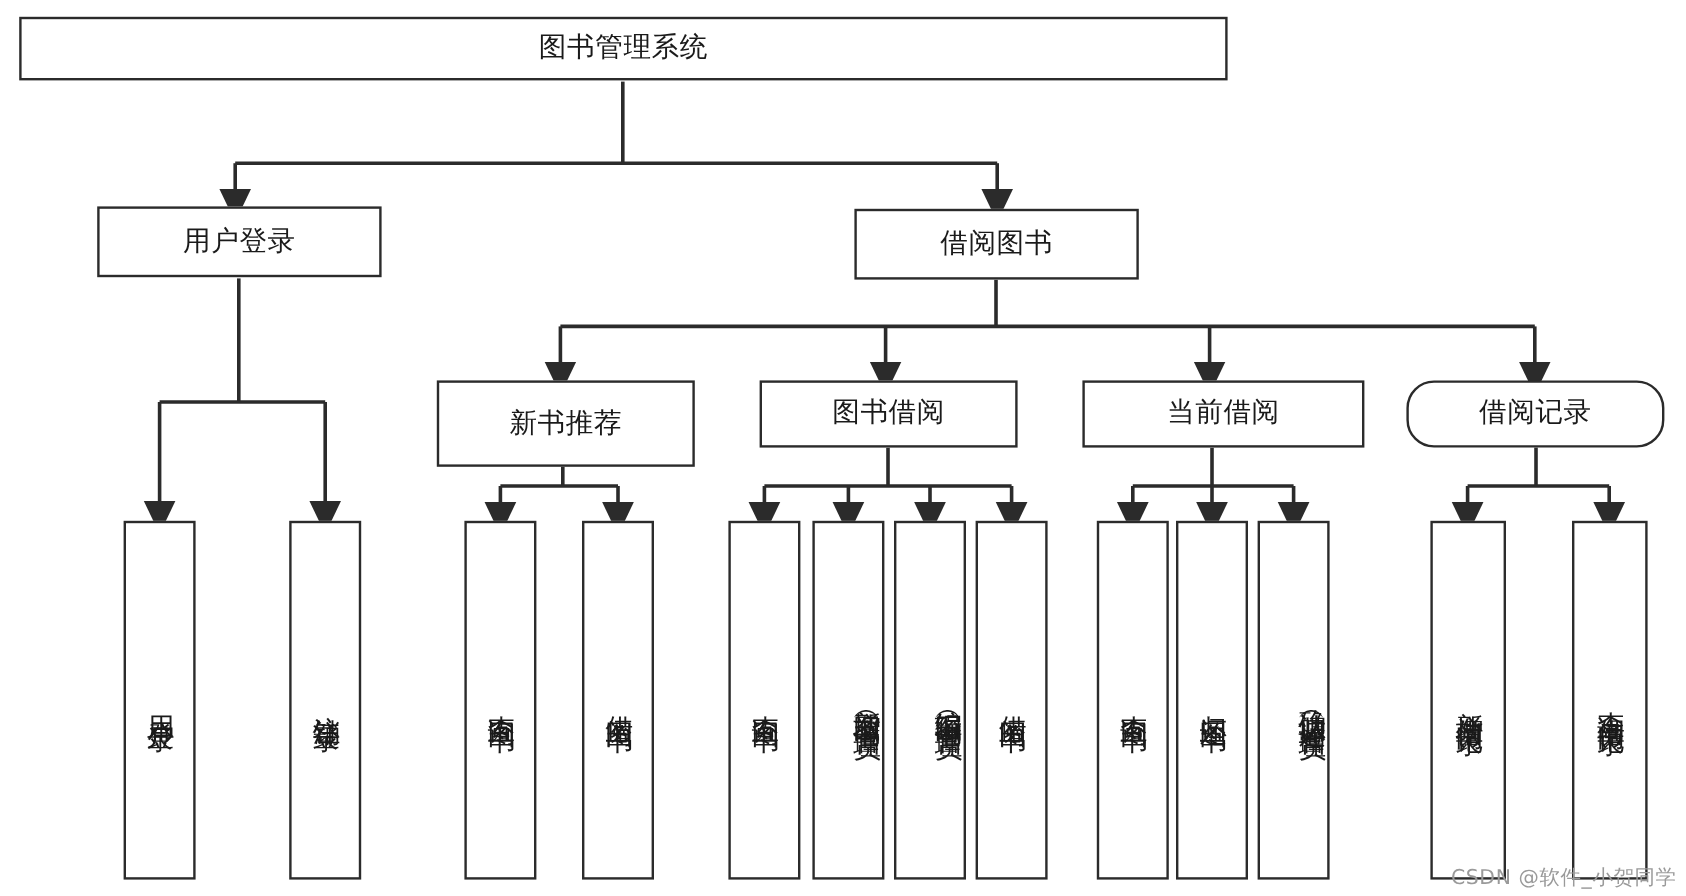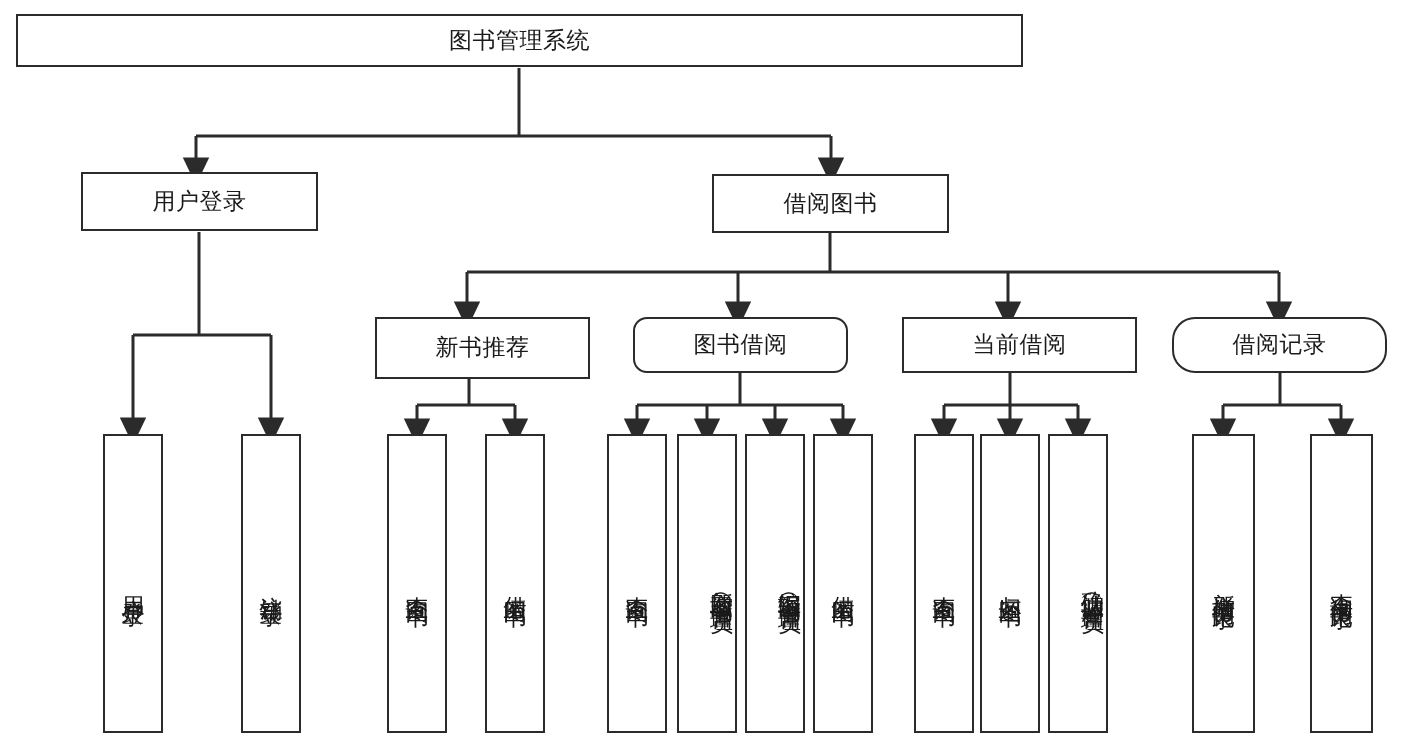--- a/index.html
+++ b/index.html
@@ -132,25 +132,25 @@
   </div>
 
   <div class="node horiz" style="left:81px; top:172px; width:237px; height:59px;">
     <span class="lbl">用户登录</span>
   </div>
 
   <div class="node horiz" style="left:712px; top:174px; width:237px; height:59px;">
     <span class="lbl">借阅图书</span>
   </div>
 
-  <div class="node horiz" style="left:375px; top:317px; width:215px; height:62px;font-family:Liberation Serif, serif;">
+  <div class="node horiz" style="left:364px; top:317px; width:215px; height:72px;font-family:Liberation Serif, serif;">
     <span class="lbl">新书推荐</span>
   </div>
 
-  <div class="node horiz" style="left:633px; top:317px; width:215px; height:56px;border-radius:14px;">
+  <div class="node horiz" style="left:633px; top:317px; width:215px; height:56px;">
     <span class="lbl">图书借阅</span>
   </div>
 
   <div class="node horiz" style="left:902px; top:317px; width:235px; height:56px;">
     <span class="lbl">当前借阅</span>
   </div>
 
   <div class="node horiz" style="left:1172px; top:317px; width:215px; height:56px;border-radius:23px;">
     <span class="lbl">借阅记录</span>
   </div>
@@ -200,14 +200,15 @@
   </div>
 
   <div class="node vert mid" style="left:1192px; top:434px; width:63px; height:299px;">
     <span class="lbl">新增借阅记录</span>
   </div>
 
   <div class="node vert mid" style="left:1310px; top:434px; width:63px; height:299px;">
     <span class="lbl">查询借阅记录</span>
   </div>
 
+  <div id="watermark">CSDN @软件_小贺同学</div>
 
 </div>
 
 </body></html>

